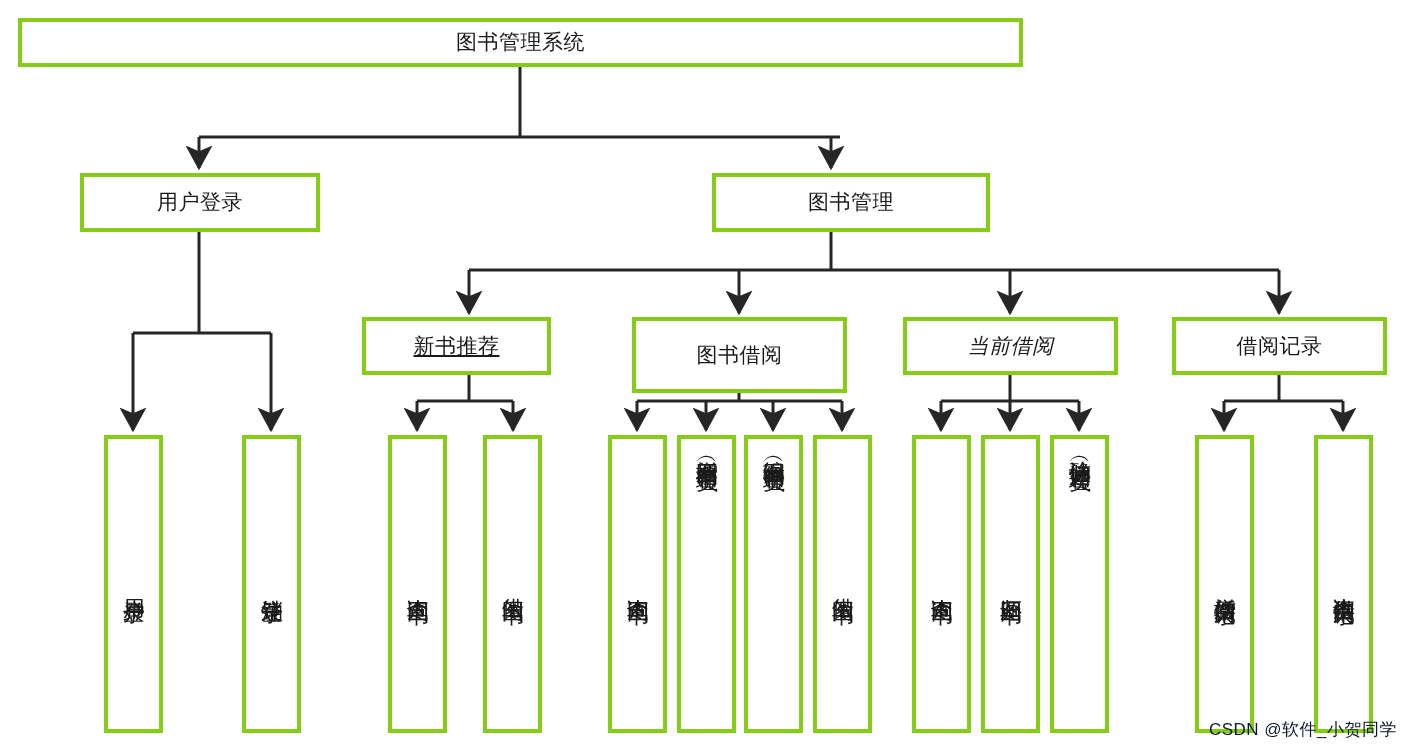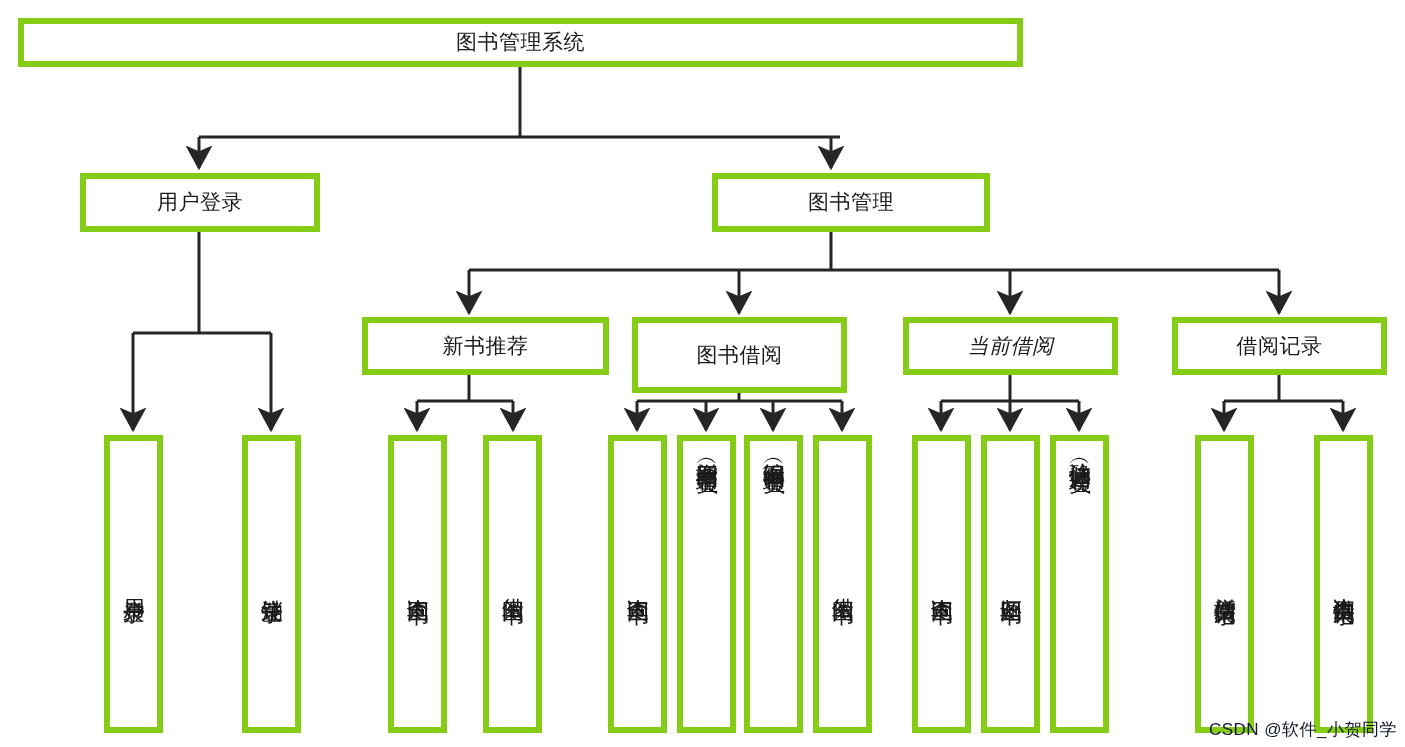--- a/index.html
+++ b/index.html
@@ -21,21 +21,21 @@
   #diagram-svg {
     position: absolute;
     left: 0;
     top: 0;
     width: 1405px;
     height: 747px;
   }
   .node {
     position: absolute;
     box-sizing: border-box;
-    border: 6px solid #84cc16;
+    border: 4px solid #84cc16;
     background: #ffffff;
     display: flex;
     align-items: center;
     justify-content: center;
     text-align: center;
   }
   .node-label {
     font-size: 21px;
     line-height: 1.15;
     color: #1a1a1a;
@@ -134,21 +134,21 @@
   </div>
 
   <div class="node" style="left:80px; top:173px; width:240px; height:59px;">
     <span class="node-label">用户登录</span>
   </div>
 
   <div class="node" style="left:712px; top:173px; width:278px; height:59px;">
     <span class="node-label">图书管理</span>
   </div>
 
-  <div class="node" style="left:362px; top:317px; width:247px; height:58px;">
+  <div class="node" style="left:362px; top:317px; width:189px; height:58px;text-decoration:underline;">
     <span class="node-label">新书推荐</span>
   </div>
 
   <div class="node" style="left:632px; top:317px; width:215px; height:76px;">
     <span class="node-label">图书借阅</span>
   </div>
 
   <div class="node" style="left:903px; top:317px; width:215px; height:58px;font-style:italic;">
     <span class="node-label">当前借阅</span>
   </div>

